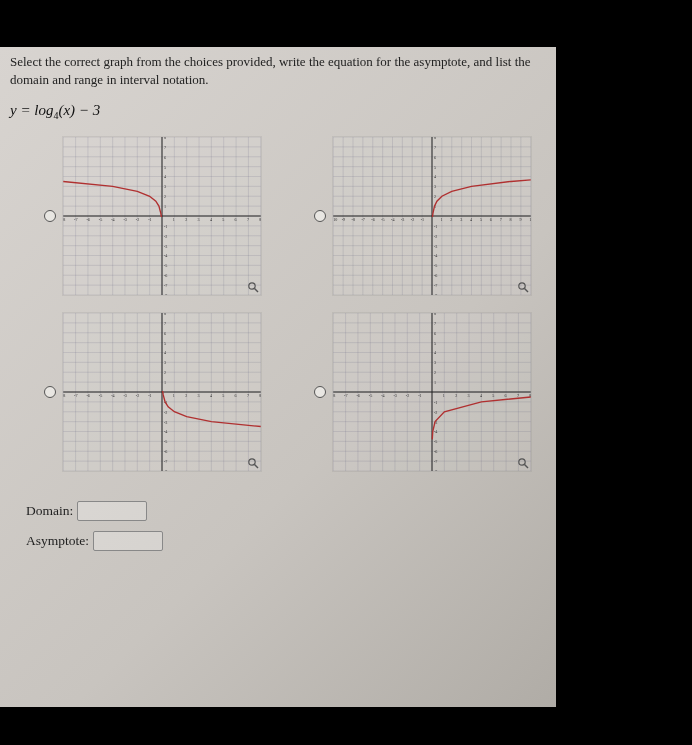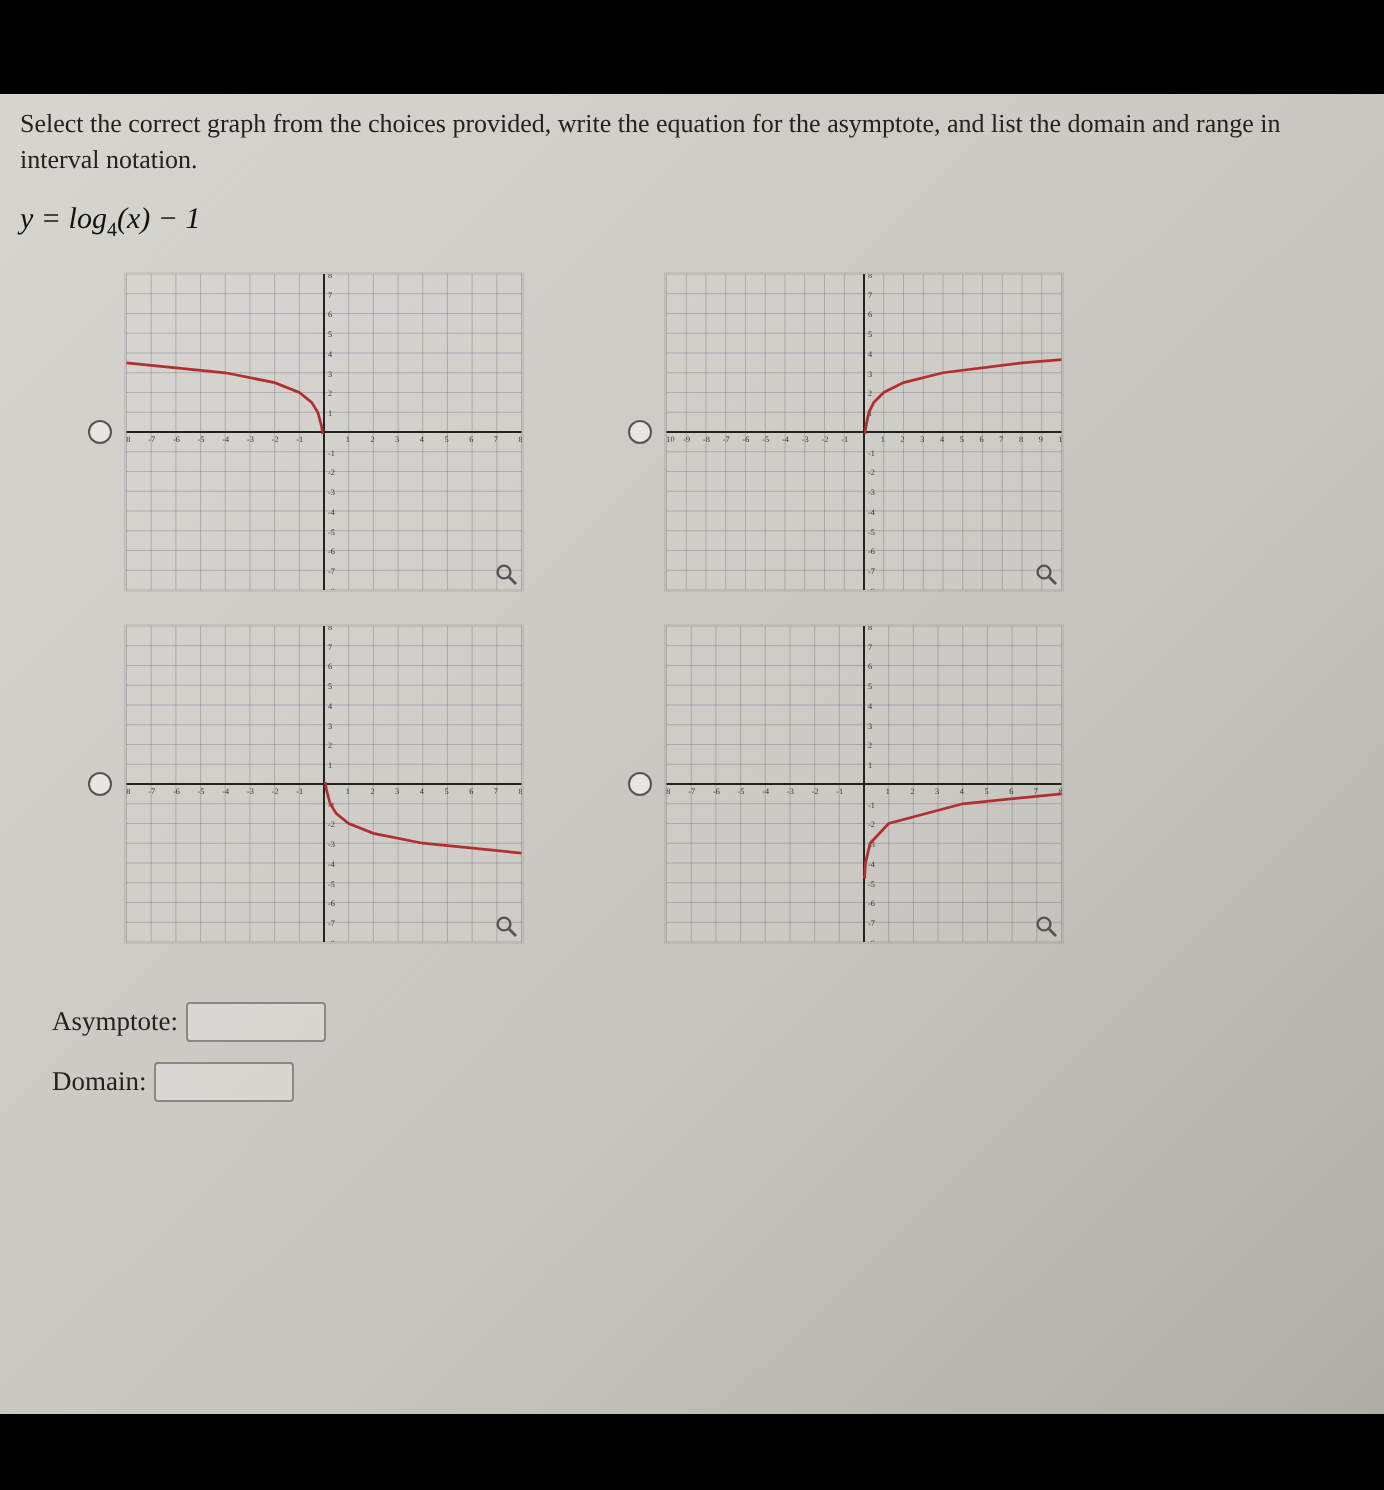--- a/index.html
+++ b/index.html
@@ -1,17 +1,17 @@
 <!DOCTYPE html>
 <html><head>
 <meta charset="utf-8">
 <style>
 * { margin:0; padding:0; box-sizing:border-box; }
 body { width:692px; height:745px; background:#000; font-family:Georgia,serif; overflow:hidden; }
-.page { position:absolute; top:47px; left:0; width:692px; height:660px; background:linear-gradient(135deg,#d8d4d0 0%,#c8c4bf 60%,#b0aca6 100%); padding:6px 9px 10px 10px; }
+.page { position:absolute; top:47px; left:0; width:556px; height:660px; background:linear-gradient(135deg,#d8d4d0 0%,#c8c4bf 60%,#b0aca6 100%); padding:6px 9px 10px 10px; }
 .prompt { font-size:13px; color:#222; line-height:1.35; margin-bottom:14px; }
 .equation { font-size:15px; color:#111; font-style:italic; margin-bottom:10px; }
 .equation .sub { font-size:10px; vertical-align:sub; font-style:normal; }
 .grid { display:grid; grid-template-columns:230px 230px; grid-template-rows:170px 170px; column-gap:40px; row-gap:6px; margin-left:34px; margin-top:6px; }
 .opt { display:flex; align-items:center; }
 .radio { width:12px; height:12px; border:1.5px solid #555; border-radius:50%; background:#e8e6e2; margin-right:6px; flex:none; }
 .chart { width:200px; height:160px; position:relative; background:rgba(255,255,255,0.08); border:1px solid rgba(0,0,0,0.08); }
 .chart svg { width:100%; height:100%; display:block; }
 .mag { position:absolute; right:2px; bottom:2px; width:12px; height:12px; }
 .mag svg { width:12px; height:12px; }
@@ -19,21 +19,21 @@
 .answers .row { display:flex; align-items:center; margin-bottom:10px; }
 .answers .lab { margin-right:4px; }
 .ibox { border:1px solid #888; background:rgba(255,255,255,0.25); height:20px; width:70px; border-radius:2px; }
 </style>
 </head>
 <body>
 
 <div class="page">
   <div class="prompt">Select the correct graph from the choices provided, write the equation for the asymptote, and list the domain and range in interval notation.</div>
   <div class="equation">
-    <span>y</span> = <span>log</span><span class="sub">4</span><span>(x) − 1</span>
+    <span>y</span> = <span>log</span><span class="sub">4</span><span>(x) − 3</span>
   </div>
 
   <div class="grid">
     <div class="opt">
       <div class="radio"></div>
       <div class="chart">
           <svg id="c0" viewBox="0 0 200 160">
             <line x1="0" x2="0" y1="0" y2="160" stroke="rgba(90,90,120,0.32)" stroke-width="0.5"></line>
             <line x1="12.5" x2="12.5" y1="0" y2="160" stroke="rgba(90,90,120,0.32)" stroke-width="0.5"></line>
             <line x1="25" x2="25" y1="0" y2="160" stroke="rgba(90,90,120,0.32)" stroke-width="0.5"></line>
@@ -363,21 +363,21 @@
               <circle cx="5" cy="5" r="3.2" fill="none" stroke="#555" stroke-width="1.2"></circle>
               <line x1="7.5" y1="7.5" x2="11" y2="11" stroke="#555" stroke-width="1.4"></line>
             </svg>
           </div>
       </div>
     </div>
   </div>
 
   <div class="answers">
     <div class="row">
+      <span class="lab">Domain:</span>
+      <input class="ibox" value="" style="">
+    </div>
+    <div class="row">
       <span class="lab">Asymptote:</span>
-      <input class="ibox" value="" style="">
-    </div>
-    <div class="row">
-      <span class="lab">Domain:</span>
       <input class="ibox" value="" style="">
     </div>
   </div>
 </div>
 
 </body></html>

